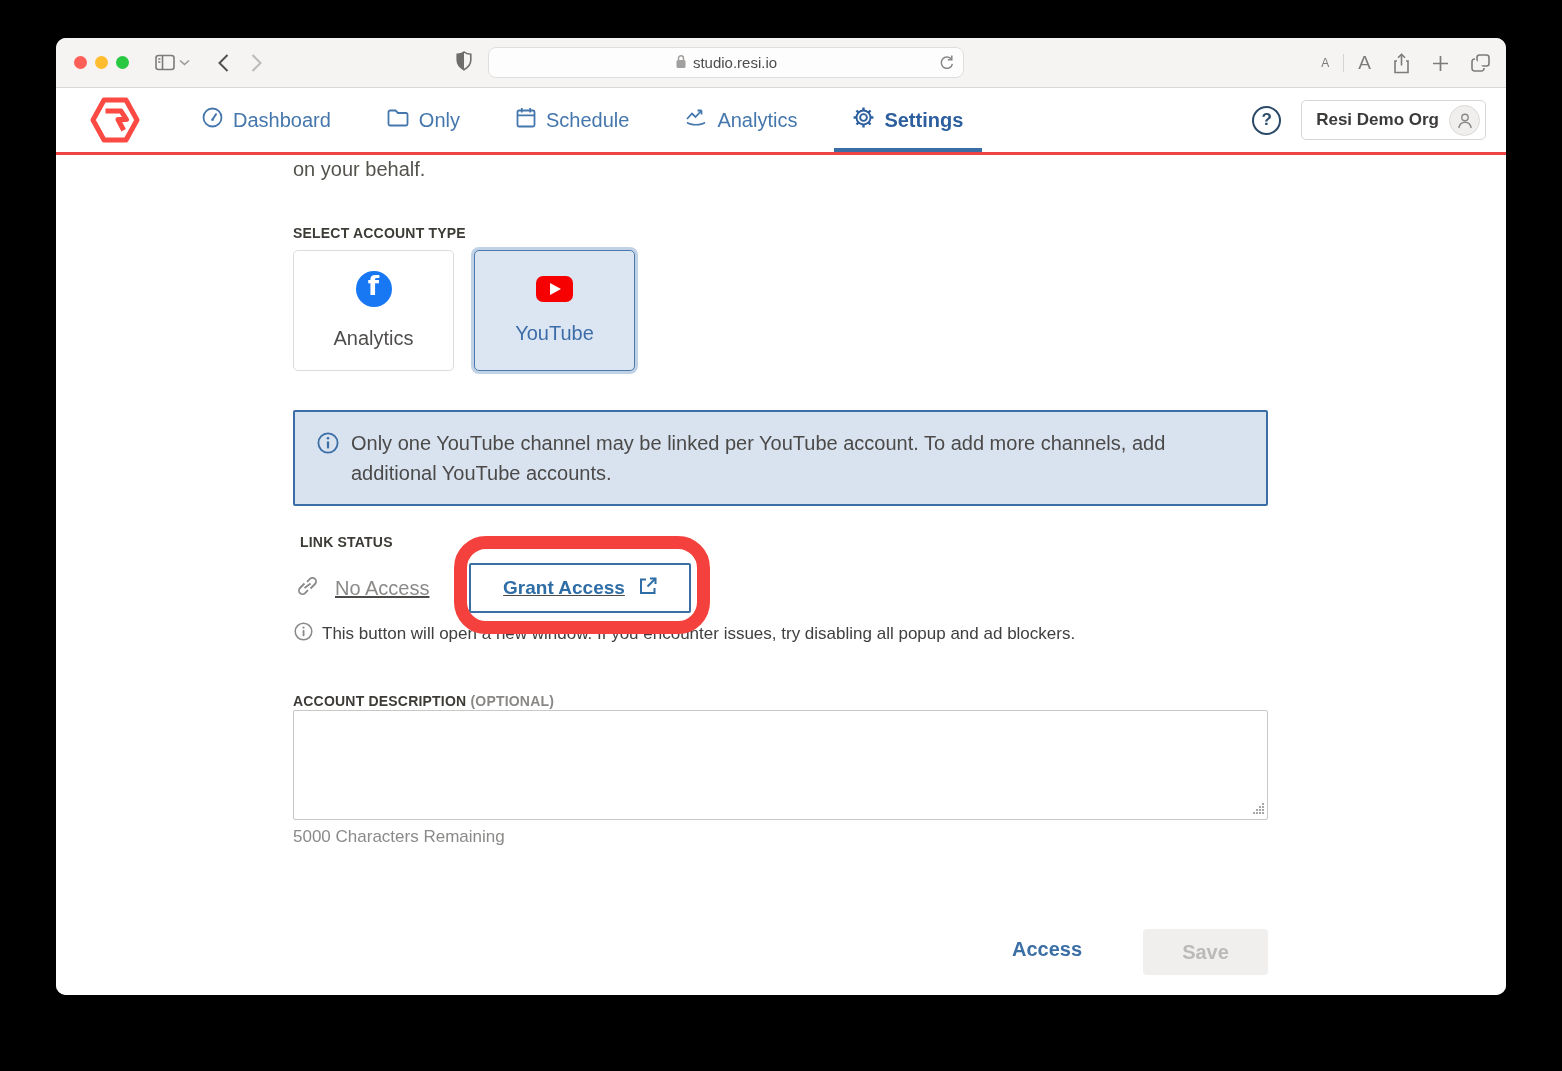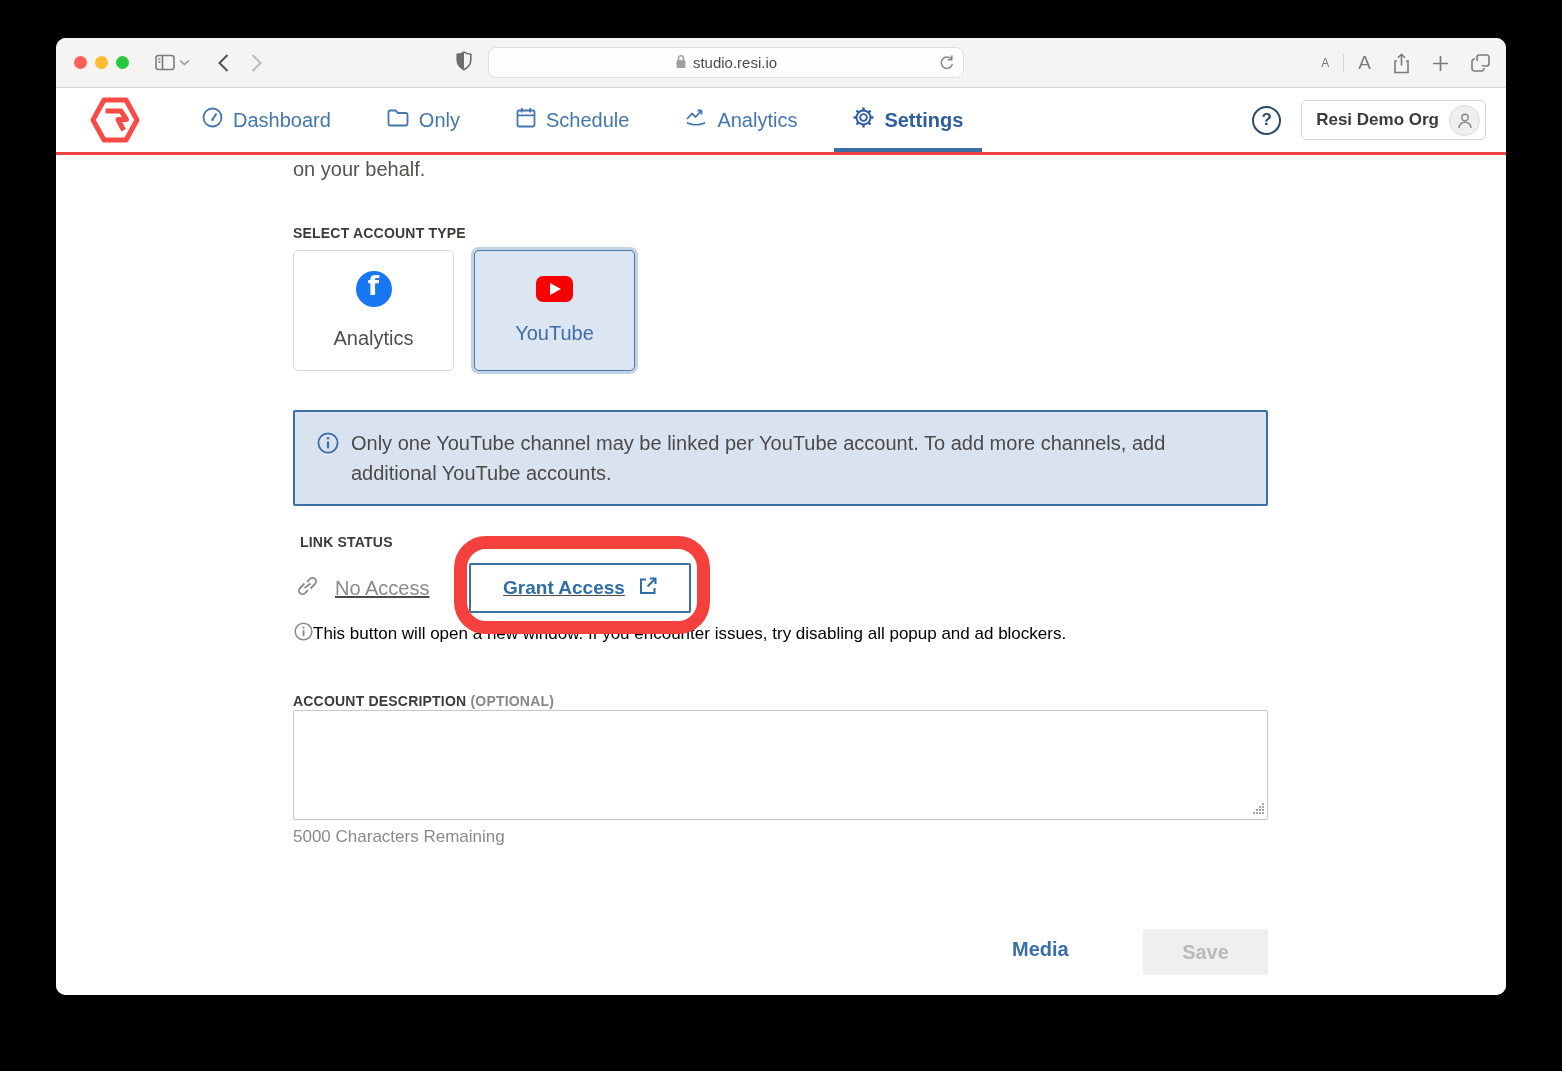--- a/index.html
+++ b/index.html
@@ -77,22 +77,22 @@
 
   .link-row { position:absolute; left:239px; top:408px; display:flex; align-items:center;text-decoration:underline; }
   .no-access { display:flex; align-items:center; gap:15px; color:#8c8a89; font-size:20px; }
   .grant-btn { margin-left:40px; width:222px; height:50px; background:#fff; border:2px solid #3a6ea5; border-radius:2px;
                color:#2e6da6; font-size:19px; font-weight:bold; display:flex; align-items:center; justify-content:center;
                gap:13px; cursor:pointer; font-family:"Liberation Sans", sans-serif; }
 
   .annotation { position:absolute; left:398px; top:381px; width:256px; height:98px;
                 border:13px solid #f5413d; border-radius:32px; pointer-events:none; z-index:5; }
 
-  .note { position:absolute; left:238px; top:467px; display:flex; align-items:center; 
-          color:#000000; font-size:17px; }
+  .note { position:absolute; left:238px; top:467px; display:flex; align-items:center; gap:9px;
+          color:#404040; font-size:17px; }
 
   .desc-box { position:absolute; left:237px; top:555px; width:975px; height:110px;
               border:1px solid #cac8c7; border-radius:2px; resize:none; font-family:"Liberation Sans", sans-serif;
               font-size:17px; padding:10px; color:#4c4a49; outline:none; }
   .resize-grip { position:absolute; left:1195px; top:646px; pointer-events:none; }
   .chars { position:absolute; left:237px; top:672px; font-size:17px; color:#8c8a89; }
 
   .cancel-btn { position:absolute; left:956px; top:783px; font-size:20px; font-weight:bold; color:#3a6ea5;
                 background:none; border:none; cursor:pointer; font-family:"Liberation Sans", sans-serif; }
   .save-btn { position:absolute; left:1087px; top:774px; width:125px; height:46px; background:#f1efee;
@@ -360,20 +360,20 @@
             <circle cx="3" cy="12" r="1"></circle>
               <circle cx="6" cy="12" r="1"></circle>
               <circle cx="9" cy="12" r="1"></circle>
               <circle cx="12" cy="12" r="1"></circle>
           </g>
         </svg>
       </span>
 
       <div class="chars">5000 Characters Remaining</div>
 
-      <button class="cancel-btn">Media</button>
+      <button class="cancel-btn">Access</button>
       <button class="save-btn" disabled="">Save</button>
 
       <div class="annotation"></div>
     </div>
 
   </div>
 </div>
 
 </body></html>

